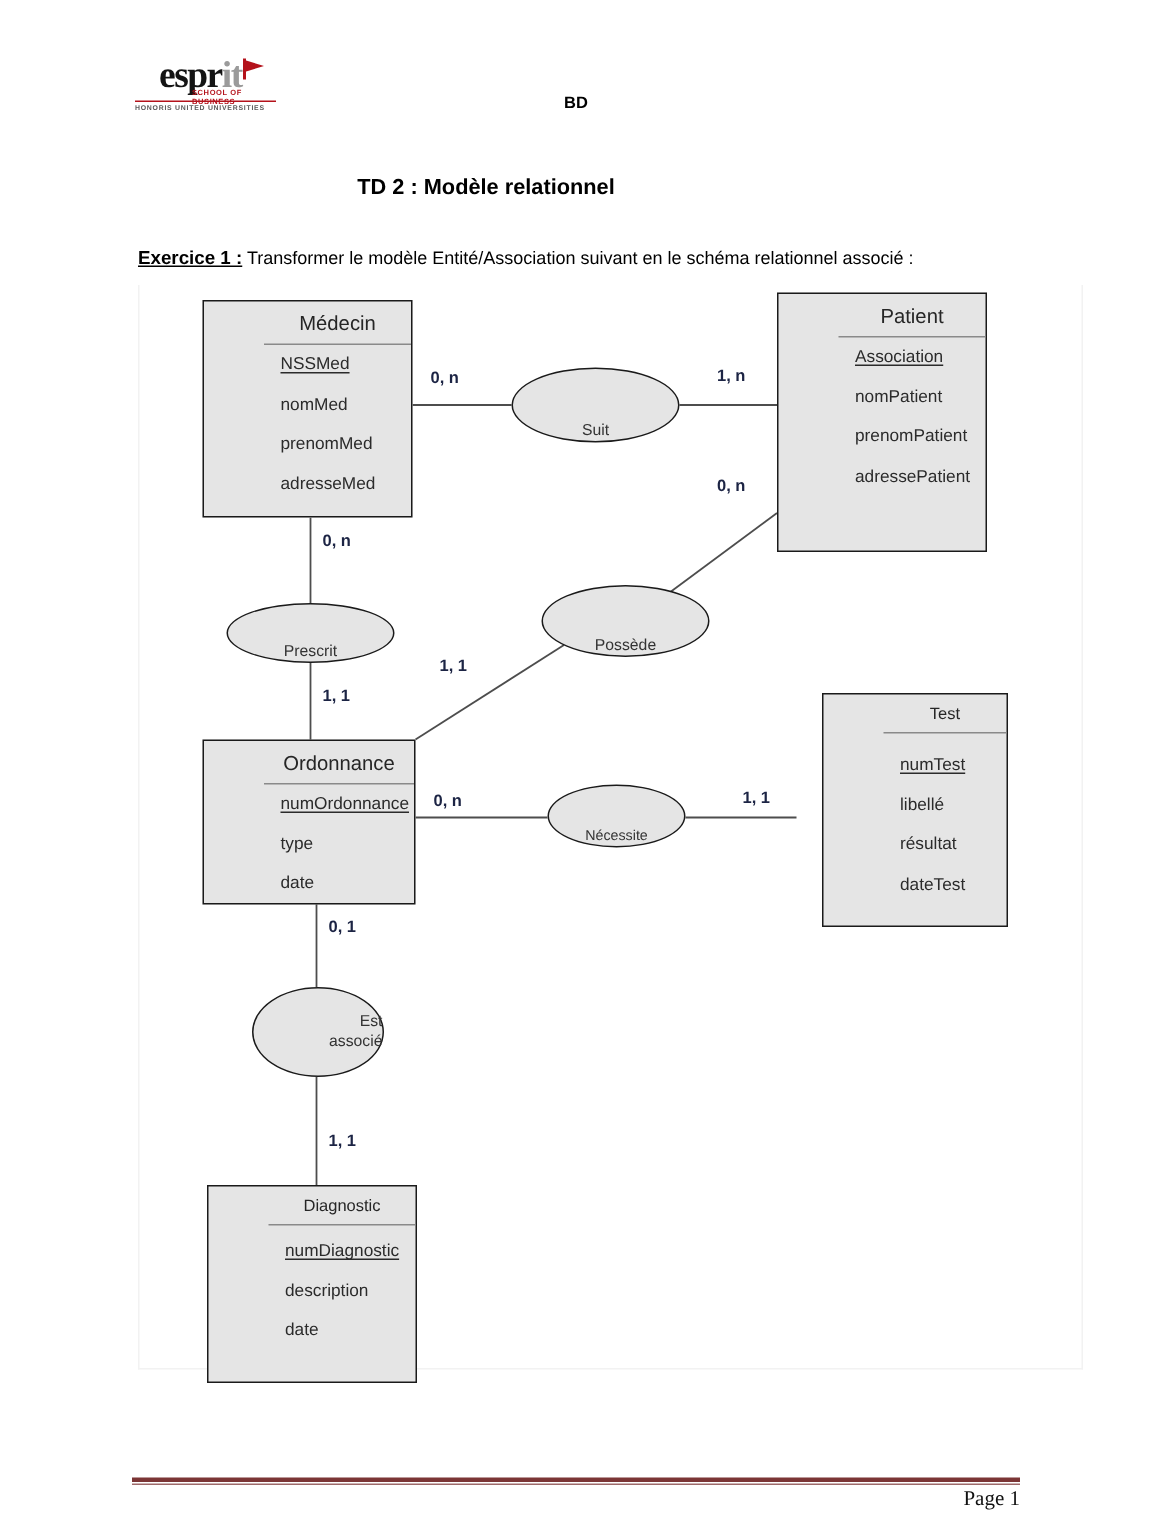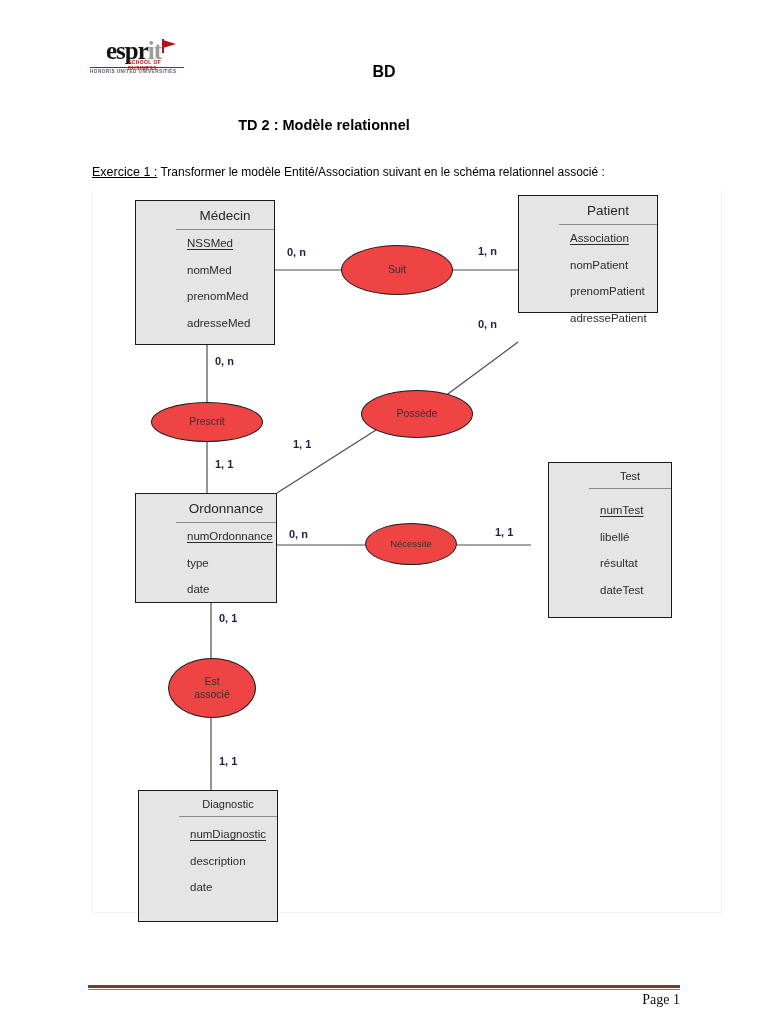--- a/index.html
+++ b/index.html
@@ -80,41 +80,41 @@
     letter-spacing: 0.5px;
     white-space: nowrap;
   }
 
   #doc-header {
     position: absolute;
     left: 0;
     top: 63px;
     width: 768px;
     text-align: center;
-    font-size: 16px;
+    font-size: 11px;
     font-weight: 700;
   }
   #doc-title {
     position: absolute;
     left: 0;
     top: 117px;
     width: 648px;
     text-align: center;
     font-size: 14.5px;
     font-weight: 700;
   }
   #exercise-line {
     position: absolute;
     left: 92px;
     top: 165px;
     font-size: 12px;
     white-space: nowrap;
   }
   #exercise-line .ex-label {
-    font-weight: 400;
+    font-weight: 700;
     text-decoration: underline;
     font-size: 12.5px;
   }
 
   
   #diagram {
     position: absolute;
     left: 92px;
     top: 190px;
     width: 628px;
@@ -160,23 +160,23 @@
   .entity .attr.key {
     text-decoration: underline;
     text-underline-offset: 2px;
   }
 
   
   .assoc {
     position: absolute;
     border: 1.4px solid #1a1a1a;
     border-radius: 50%;
-    background: #ef4444;
+    background: #e5e5e5;
     display: flex;
-    align-items: center;
+    align-items: flex-end;
     justify-content: center;
     text-align: center;
     font-size: 10.5px;
     color: #333;
     line-height: 1.25;
     box-sizing: border-box;
   }
 
   
   .card {
@@ -263,21 +263,21 @@
   <div class="entity" style="left:42px; top:10px; width:140px; height:145px;">
     <div class="ent-title">Médecin</div>
     <div class="attrs">
       <div class="attr key">NSSMed</div>
       <div class="attr">nomMed</div>
       <div class="attr">prenomMed</div>
       <div class="attr">adresseMed</div>
     </div>
   </div>
 
-  <div class="entity" style="left:425px; top:5px; width:140px; height:118px;">
+  <div class="entity" style="left:425px; top:5px; width:140px; height:173px;">
     <div class="ent-title">Patient</div>
     <div class="attrs">
       <div class="attr key">Association</div>
       <div class="attr">nomPatient</div>
       <div class="attr">prenomPatient</div>
       <div class="attr">adressePatient</div>
     </div>
   </div>
 
   <div class="entity" style="left:42px; top:303px; width:142px; height:110px;">

